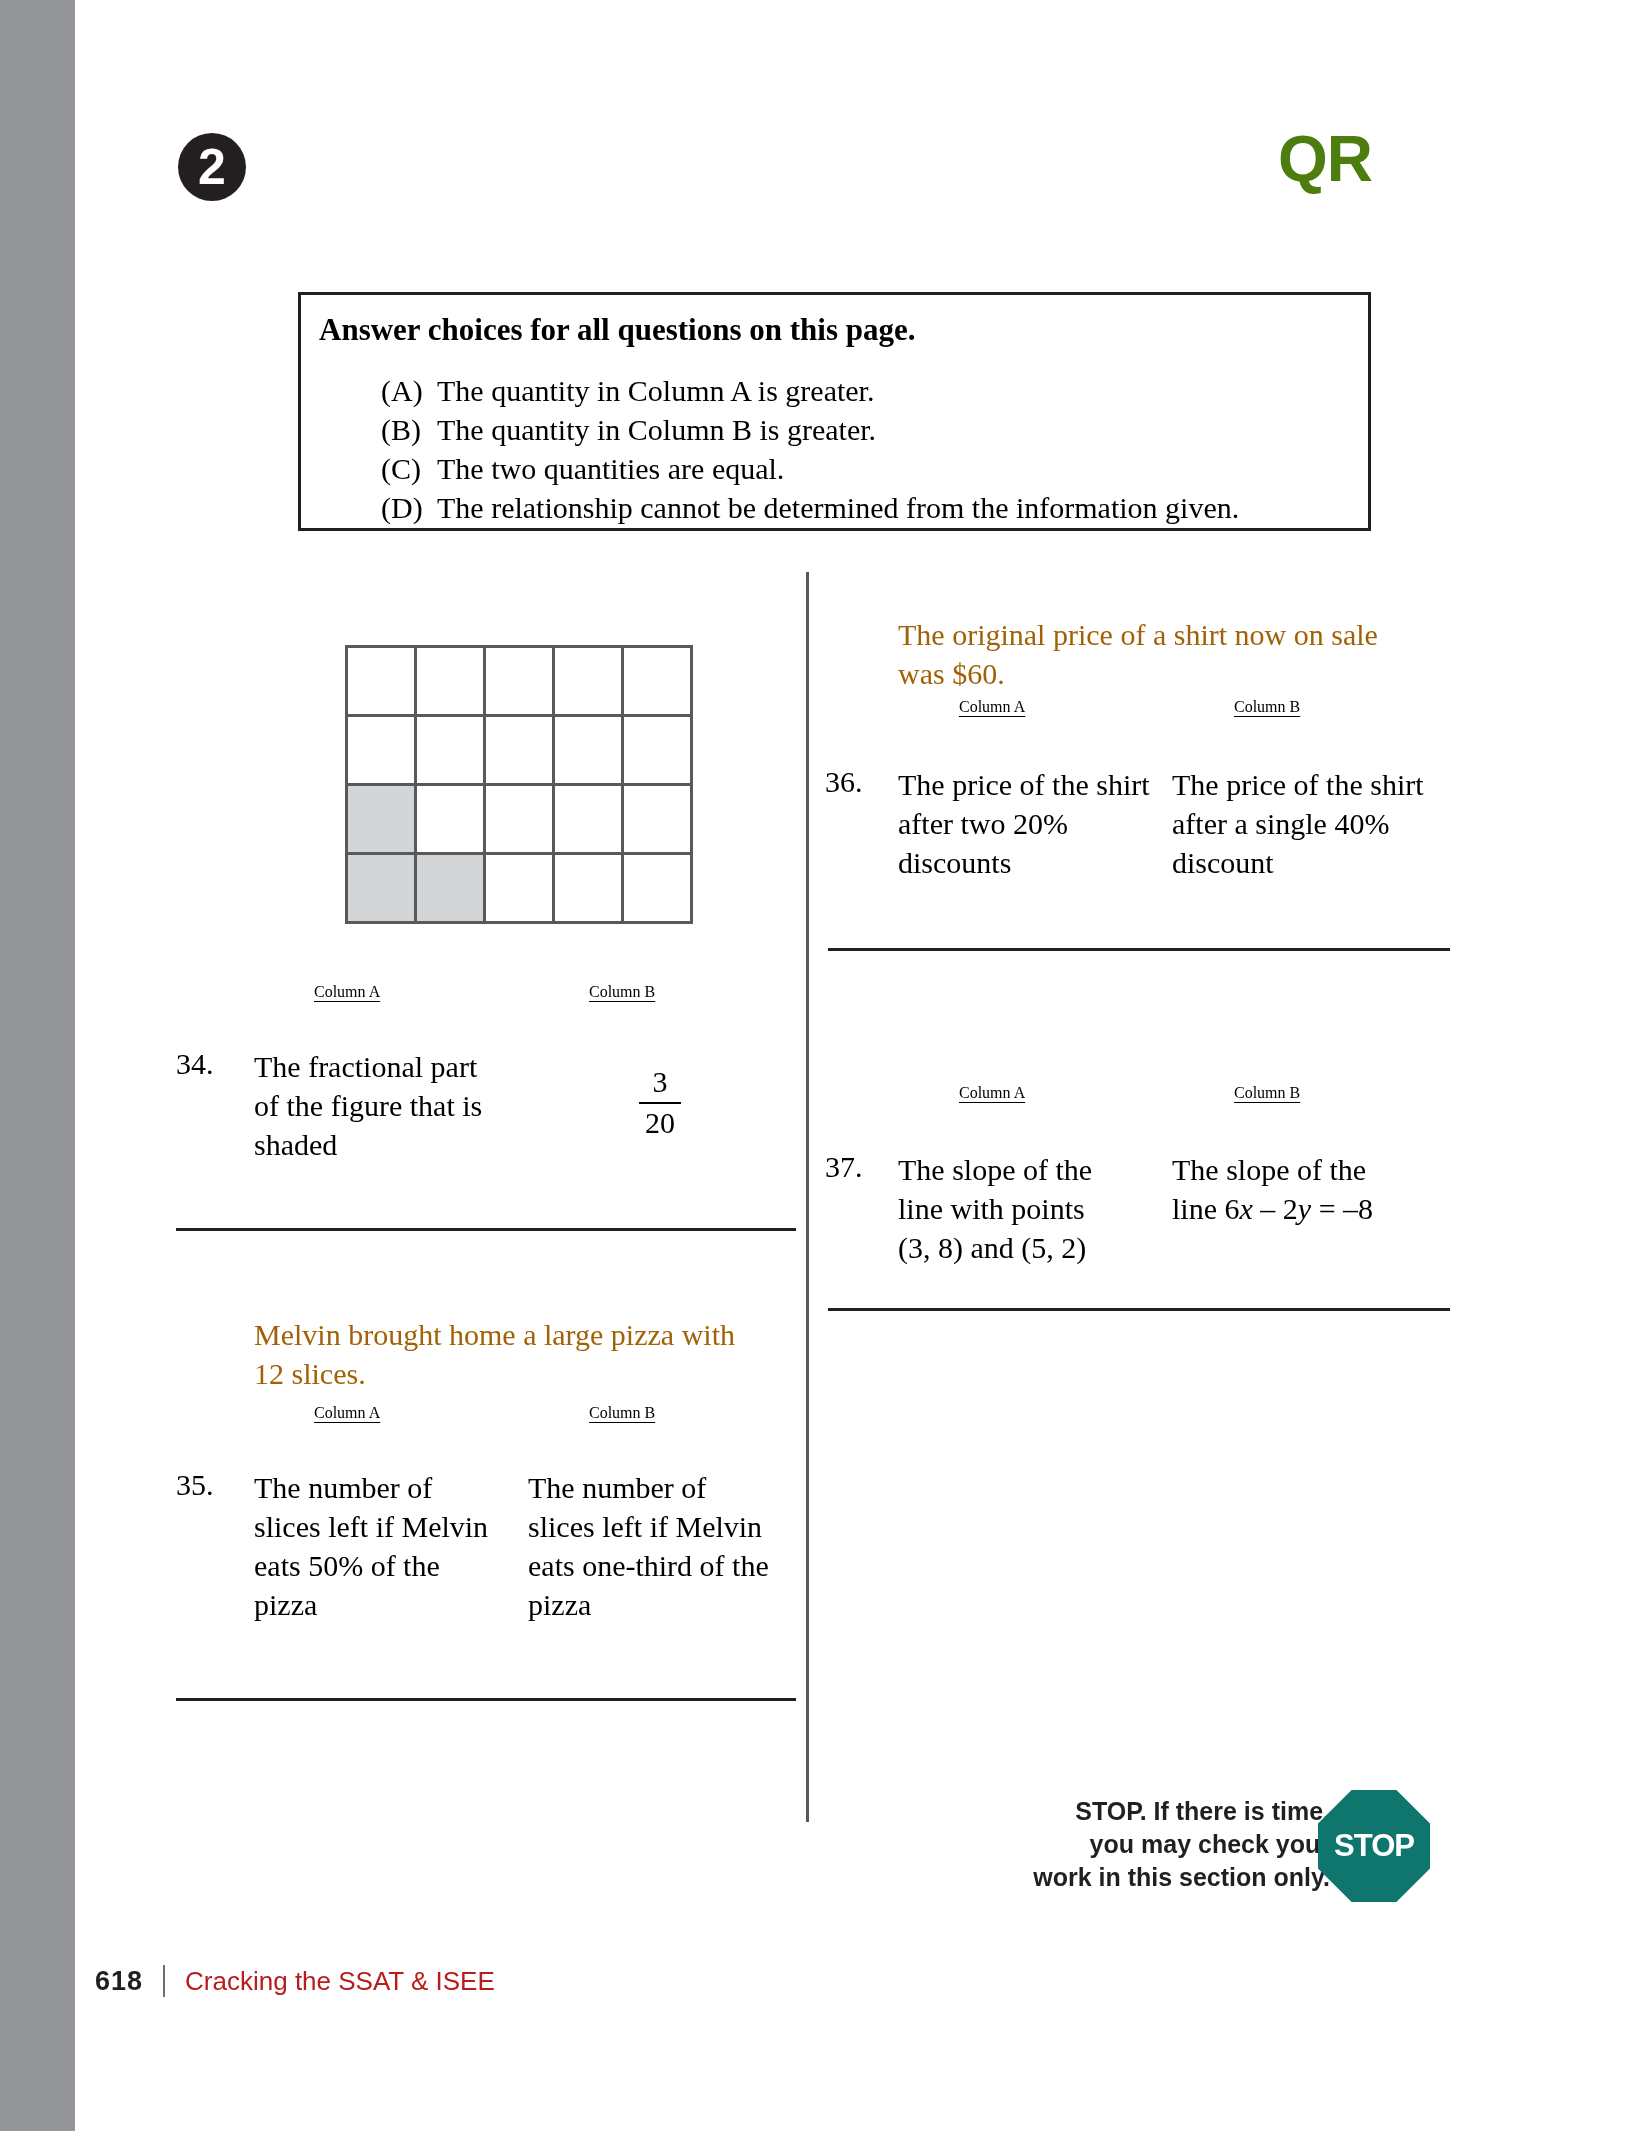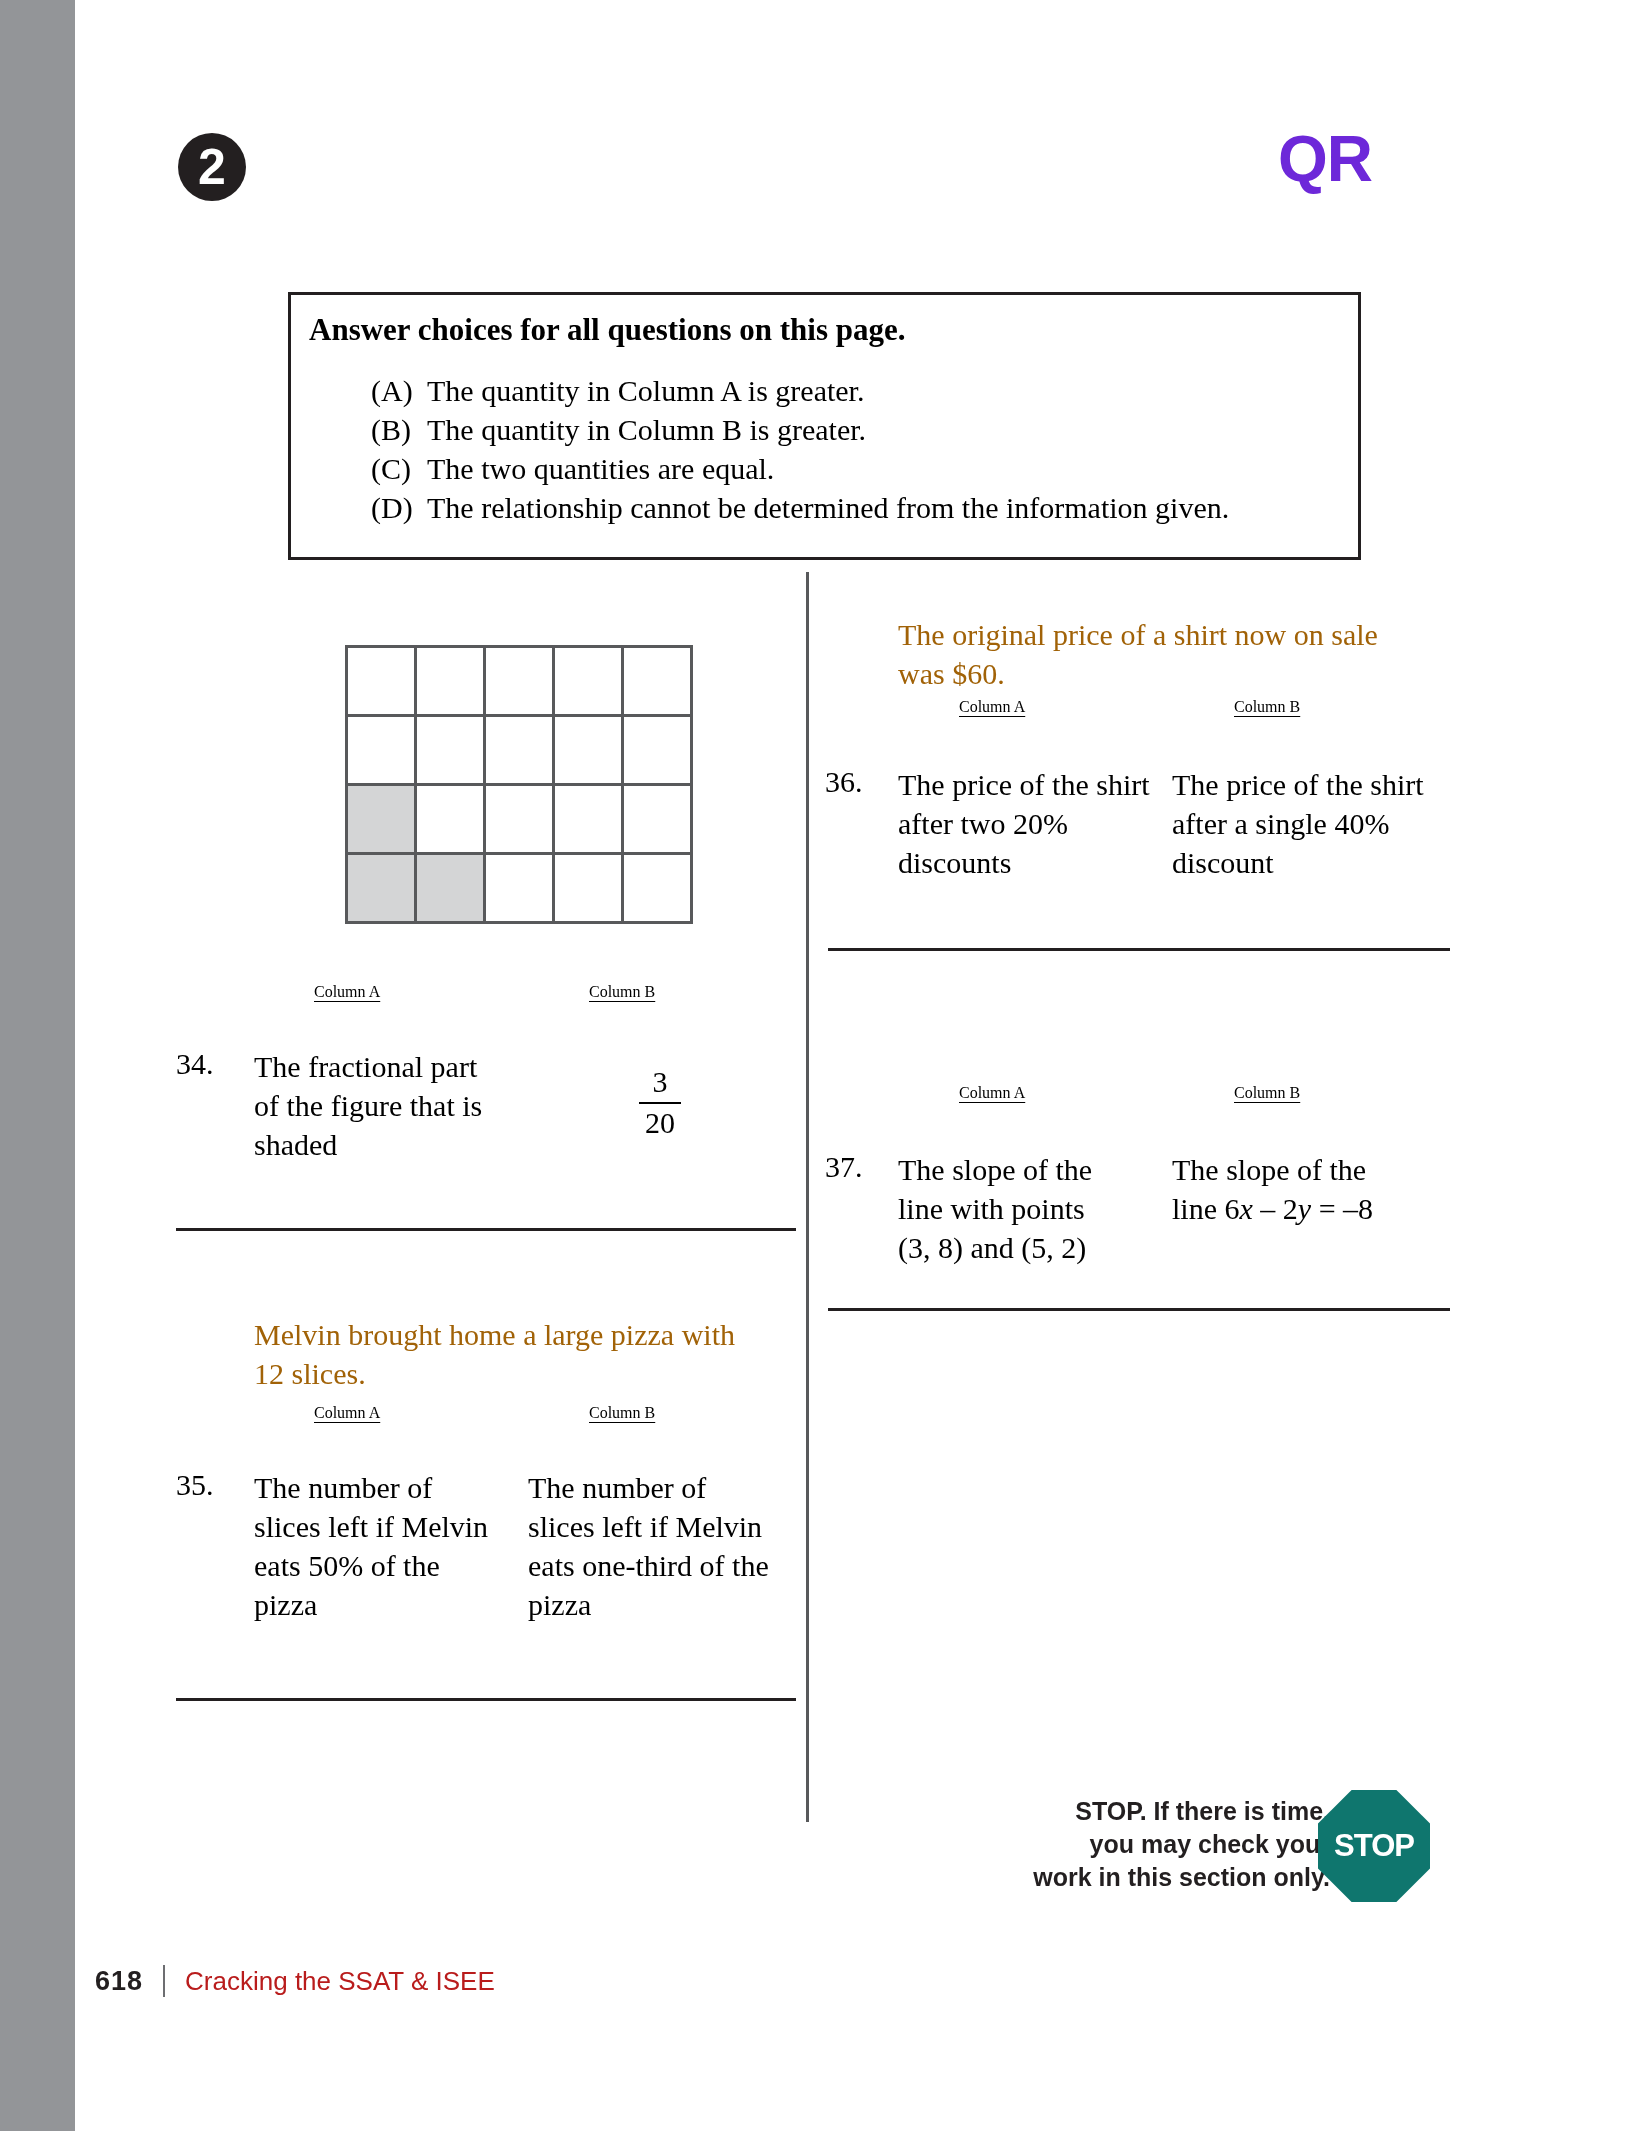--- a/index.html
+++ b/index.html
@@ -45,30 +45,30 @@
     text-align: center;
   }
   .qr-label {
     position: absolute;
     right: 268px;
     top: 122px;
     font-family: "Liberation Sans", sans-serif;
     font-weight: bold;
     font-size: 64px;
     letter-spacing: -1px;
-    color: #6d28d9;
+    color: #4d7c0f;
   }
 
   
   .answer-box {
     position: absolute;
-    left: 288px;
+    left: 298px;
     top: 292px;
     width: 1073px;
-    height: 268px;
+    height: 239px;
     border: 3px solid #231f20;
     box-sizing: border-box;
     background: #ffffff;
   }
   .answer-box-title {
     position: absolute;
     left: 18px;
     top: 17px;
     font-weight: bold;
     font-size: 31px;

